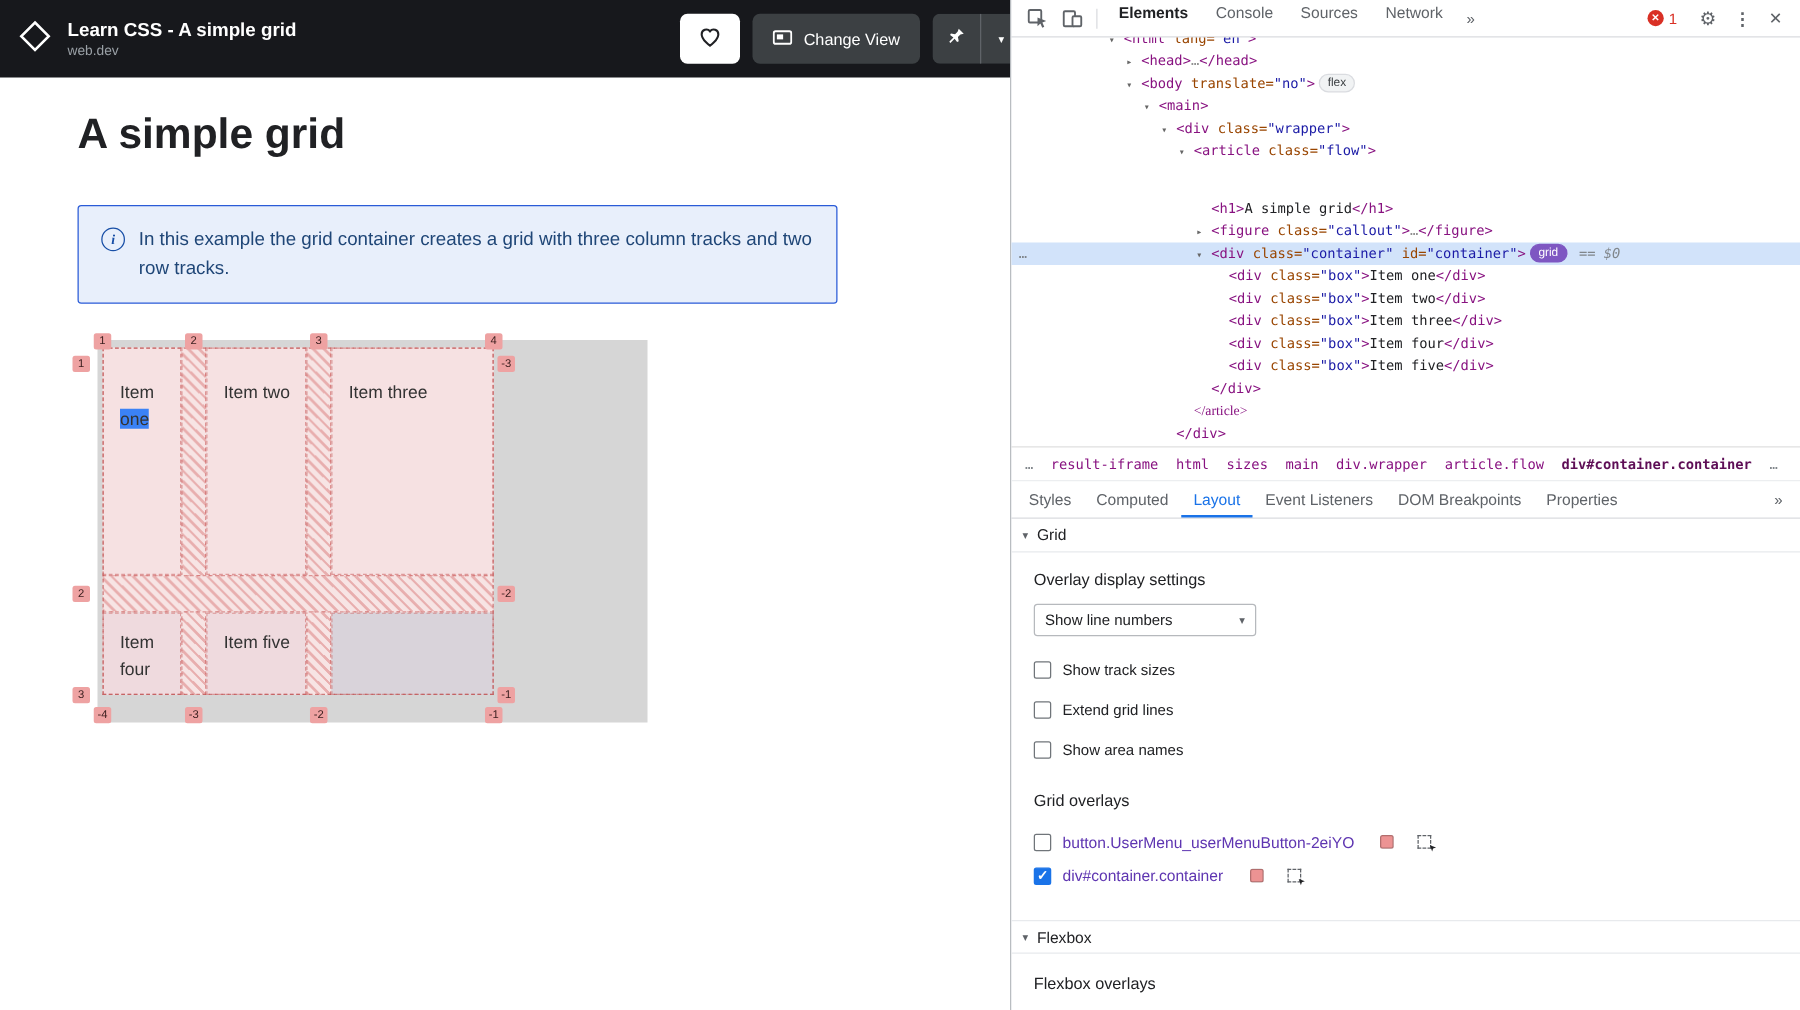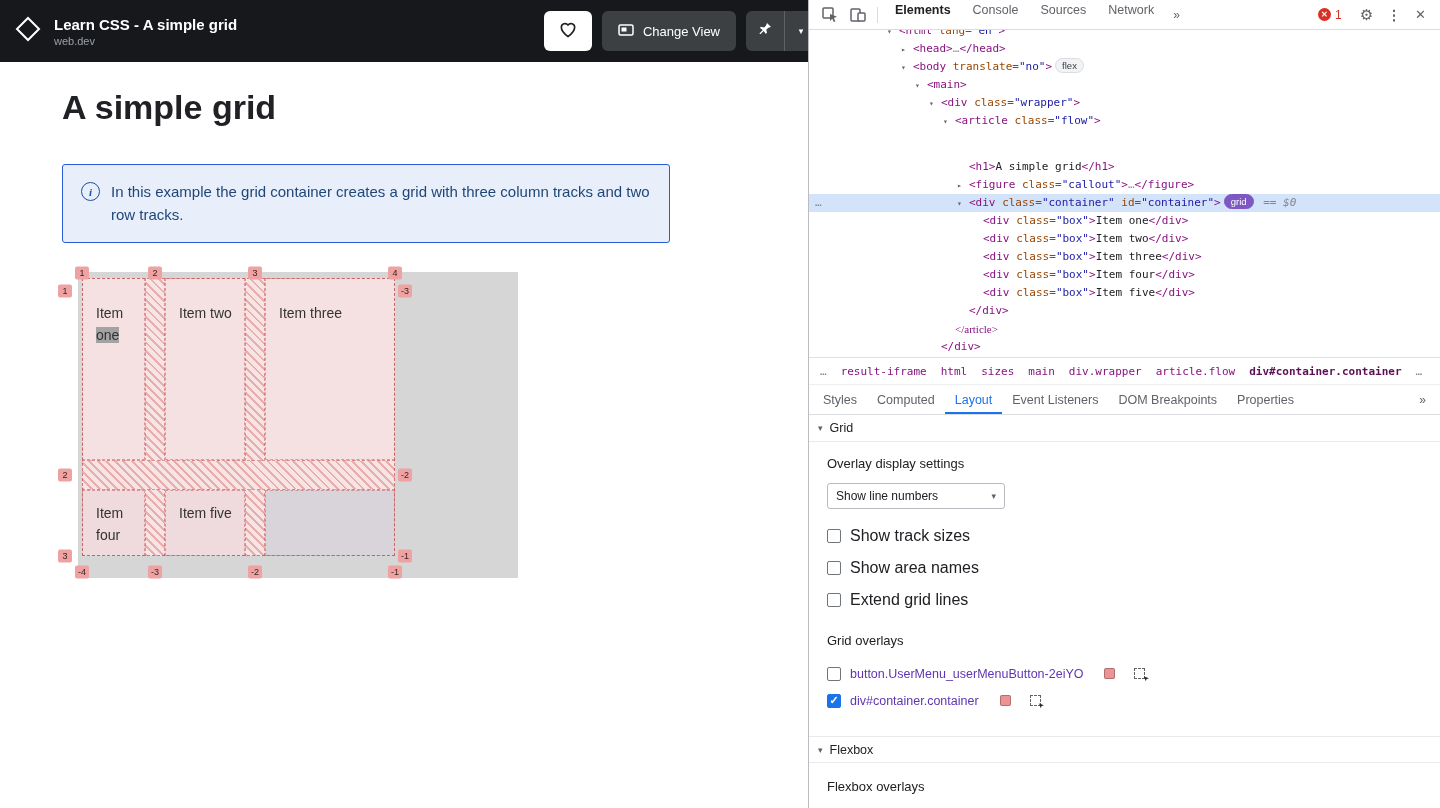--- a/index.html
+++ b/index.html
@@ -38,21 +38,21 @@
   .c22{left:87px;top:218px;width:80px;height:66px;background:#efdade}
   .c32{left:187px;top:218px;width:130px;height:66px;background:#d9d3da}
   .gap{position:absolute;background-color:#f7e4e4;background-image:repeating-linear-gradient(45deg,rgba(214,109,109,.45) 0,rgba(214,109,109,.45) 2px,transparent 2px,transparent 6px);box-sizing:border-box}
   .vgap{border-left:1px dashed rgba(203,94,94,.6);border-right:1px dashed rgba(203,94,94,.6)}
   .hgap{border-top:1px dashed rgba(203,94,94,.6);border-bottom:1px dashed rgba(203,94,94,.6)}
   .vg1{left:67px;top:6px;width:20px;height:278px}
   .vg2{left:167px;top:6px;width:20px;height:278px}
   .hg1{left:4px;top:188px;width:313px;height:30px}
   .goutline{position:absolute;left:4px;top:6px;width:313px;height:278px;border:1px dashed rgba(190,80,80,.7);pointer-events:none;box-sizing:border-box}
   .gbadge{position:absolute;transform:translate(-50%,-50%);background:#eea2a2;color:#3d2020;font-size:9px;line-height:13px;padding:0 3px;border-radius:2px;min-width:8px;text-align:center}
-  .hl{background:#a3a3a3}
+  .hl{background:#3b82f6}
 
   
   .devtools{position:absolute;left:808px;top:0;width:632px;height:808px;background:#fff;border-left:1px solid #b9bdc1;box-sizing:border-box}
   .dt-toolbar{position:absolute;top:0;left:0;right:0;height:30px;border-bottom:1px solid #dadce0;display:flex;align-items:center;padding:0 8px;gap:2px;box-sizing:border-box}
   .ticon{width:26px;height:24px;display:flex;align-items:center;justify-content:center}
   .tsep{width:1px;height:16px;background:#dadce0;margin:0 4px}
   .mtabs{display:flex;height:40px}
   .mtab{padding:0 11px;font-size:12.5px;color:#5f6368;height:30px;display:flex;align-items:center}
   .mtab.active{color:#202124;font-weight:700}
   .chev{color:#5f6368;font-size:12px;padding:0 6px}
@@ -84,21 +84,21 @@
   .stab.active{color:#1a73e8;box-shadow:inset 0 -2px 0 #1a73e8}
   .sub-chev{margin-left:auto;color:#5f6368;padding:0 10px;font-size:12px}
 
   .dt-layout{position:absolute;top:415px;left:0;right:0;bottom:0;overflow:hidden;color:#202124}
   .sect{height:27px;display:flex;align-items:center;gap:7px;padding:0 9px;font-size:12.5px;border-bottom:1px solid #e8eaed;box-sizing:border-box}
   .tri{color:#5f6368;font-size:9px}
   .lp-body{padding:14px 18px 0}
   .lp-title{font-size:13px;margin:0 0 12px 0}
   .lp-select{width:178px;height:26px;border:1px solid #b6b9bd;border-radius:3px;display:flex;align-items:center;justify-content:space-between;padding:0 8px;font-size:12px;color:#202124;margin-bottom:16px;background:#fff;box-sizing:border-box}
   .sel-caret{color:#5f6368;font-size:9px}
-  .cbrow{display:flex;align-items:center;gap:9px;height:22px;margin-bottom:10px;font-size:16px}
+  .cbrow{display:flex;align-items:center;gap:9px;height:22px;margin-bottom:10px;font-size:12px}
   .cb{width:14px;height:14px;border:1px solid #70757a;border-radius:2px;background:#fff;position:relative;flex:0 0 auto;box-sizing:border-box}
   .cb.checked{background:#1a73e8;border-color:#1a73e8}
   .cb.checked::after{content:"✓";position:absolute;left:1.5px;top:-1px;color:#fff;font-size:11px;font-weight:700}
   .ovl-title{font-size:13px;margin:22px 0 12px 0}
   .ovrow{display:flex;align-items:center;gap:9px;height:27px;font-size:12.5px}
   .ovlabel{color:#5e35b1}
   .swatch{width:11px;height:11px;border-radius:2px;border:1px solid rgba(0,0,0,.25);margin-left:12px;box-sizing:border-box}
   .pick{width:11px;height:11px;border:1px dashed #5f6368;position:relative;margin-left:10px;box-sizing:border-box}
   .pick::after{content:"➤";position:absolute;right:-4px;bottom:-4px;font-size:7px;color:#202124;transform:rotate(-135deg)}
   .flex-sect{margin-top:22px;border-top:1px solid #e8eaed}
@@ -288,25 +288,25 @@
           <span>Show line numbers</span>
           <span class="sel-caret">▾</span>
         </div>
         <div>
             <div class="cbrow">
               <span class="cb"></span>
               <span>Show track sizes</span>
             </div>
             <div class="cbrow">
               <span class="cb"></span>
-              <span>Show area names</span>
+              <span>Extend grid lines</span>
             </div>
             <div class="cbrow">
               <span class="cb"></span>
-              <span>Extend grid lines</span>
+              <span>Show area names</span>
             </div>
           </div>
         <div class="ovl-title">Grid overlays</div>
         <div>
             <div class="ovrow">
               <span class="cb"></span>
               <span class="ovlabel">button.UserMenu_userMenuButton-2eiYO</span>
               <span class="swatch" style="background: rgb(236, 147, 147);"></span>
               <span class="pick"></span>
             </div>

